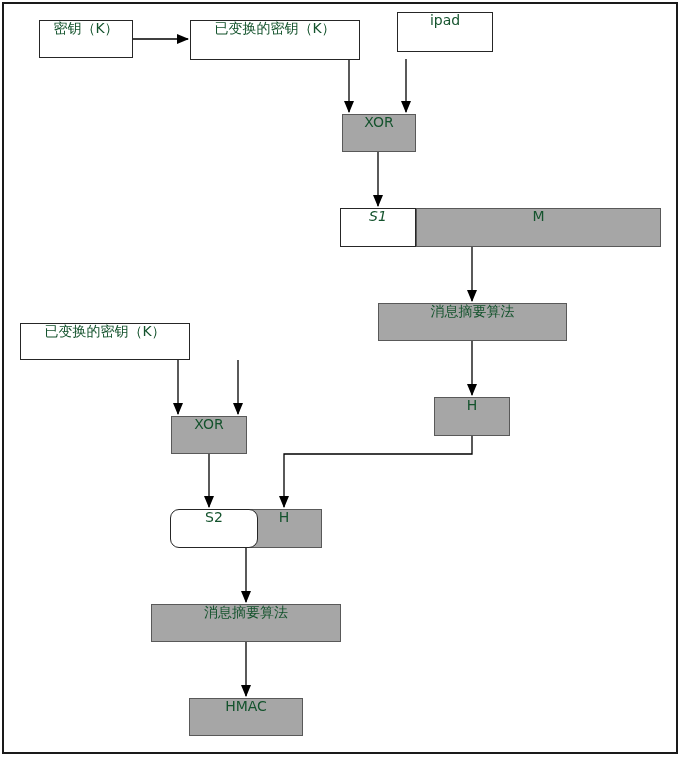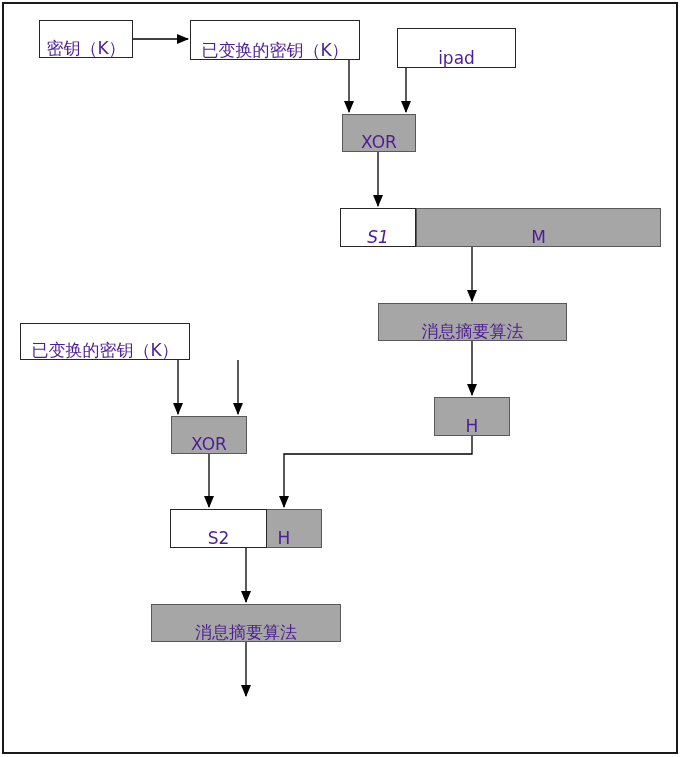--- a/index.html
+++ b/index.html
@@ -22,22 +22,22 @@
   .canvas{position:absolute;left:0;top:0;width:681px;height:757px;}
   .frame{
     position:absolute;left:2px;top:2px;width:676px;height:752px;
     border:2px solid var(--frame);
     box-sizing:border-box;
     background:transparent;
   }
   .node{
     position:absolute;
     box-sizing:border-box;
-    display:flex;align-items:flex-end;justify-content:center;
-    font-size:17px;color:#4c1d95;
+    display:flex;align-items:flex-start;justify-content:center;
+    font-size:14px;color:#14532d;
     white-space:nowrap;
     line-height:1;
   }
   .node.white{background:var(--white-fill);border:1.4px solid var(--black-border);}
   .node.gray{background:var(--gray-fill);border:1.5px solid var(--gray-border);}
   svg.connectors{position:absolute;left:0;top:0;width:681px;height:757px;pointer-events:none;}
 </style>
 </head>
 <body>
 
@@ -68,21 +68,21 @@
   </svg>
 
   <div class="node white" style="left:39px;top:20px;width:94px;height:38px;">
     <span>密钥（K）</span>
   </div>
 
   <div class="node white" style="left:190px;top:20px;width:170px;height:40px;">
     <span>已变换的密钥（K）</span>
   </div>
 
-  <div class="node white" style="left:397px;top:28px;width:119px;height:40px;">
+  <div class="node white" style="left:397px;top:12px;width:96px;height:40px;">
     <span>ipad</span>
   </div>
 
   <div class="node gray" style="left:342px;top:114px;width:74px;height:38px;">
     <span>XOR</span>
   </div>
 
   <div class="node gray" style="left:416px;top:208px;width:245px;height:39px;">
     <span>M</span>
   </div>
@@ -105,22 +105,25 @@
 
 
   <div class="node gray" style="left:171px;top:416px;width:76px;height:38px;">
     <span>XOR</span>
   </div>
 
   <div class="node gray" style="left:246px;top:509px;width:76px;height:39px;">
     <span>H</span>
   </div>
 
-  <div class="node white" style="left:170px;top:509px;width:97px;height:39px;">
+  <div class="node white" style="left:170px;top:509px;width:88px;height:39px;border-radius:9px;">
     <span>S2</span>
   </div>
 
   <div class="node gray" style="left:151px;top:604px;width:190px;height:38px;">
     <span>消息摘要算法</span>
   </div>
 
+  <div class="node gray" style="left:189px;top:698px;width:114px;height:38px;">
+    <span>HMAC</span>
+  </div>
 
 </div>
 
 </body></html>

